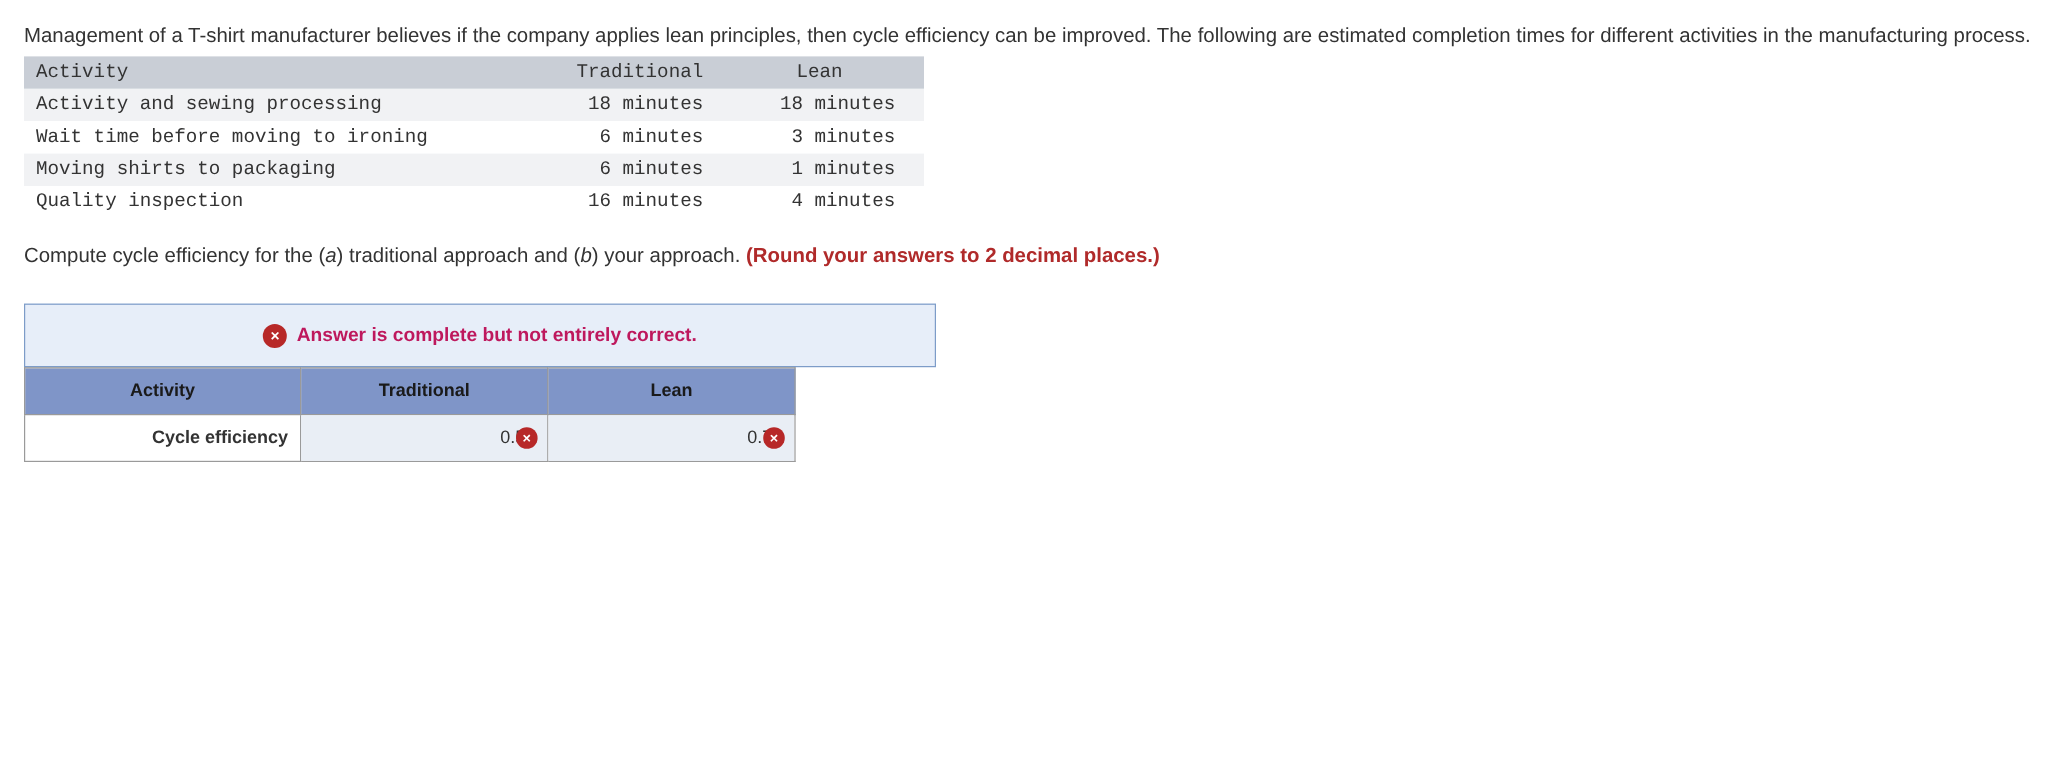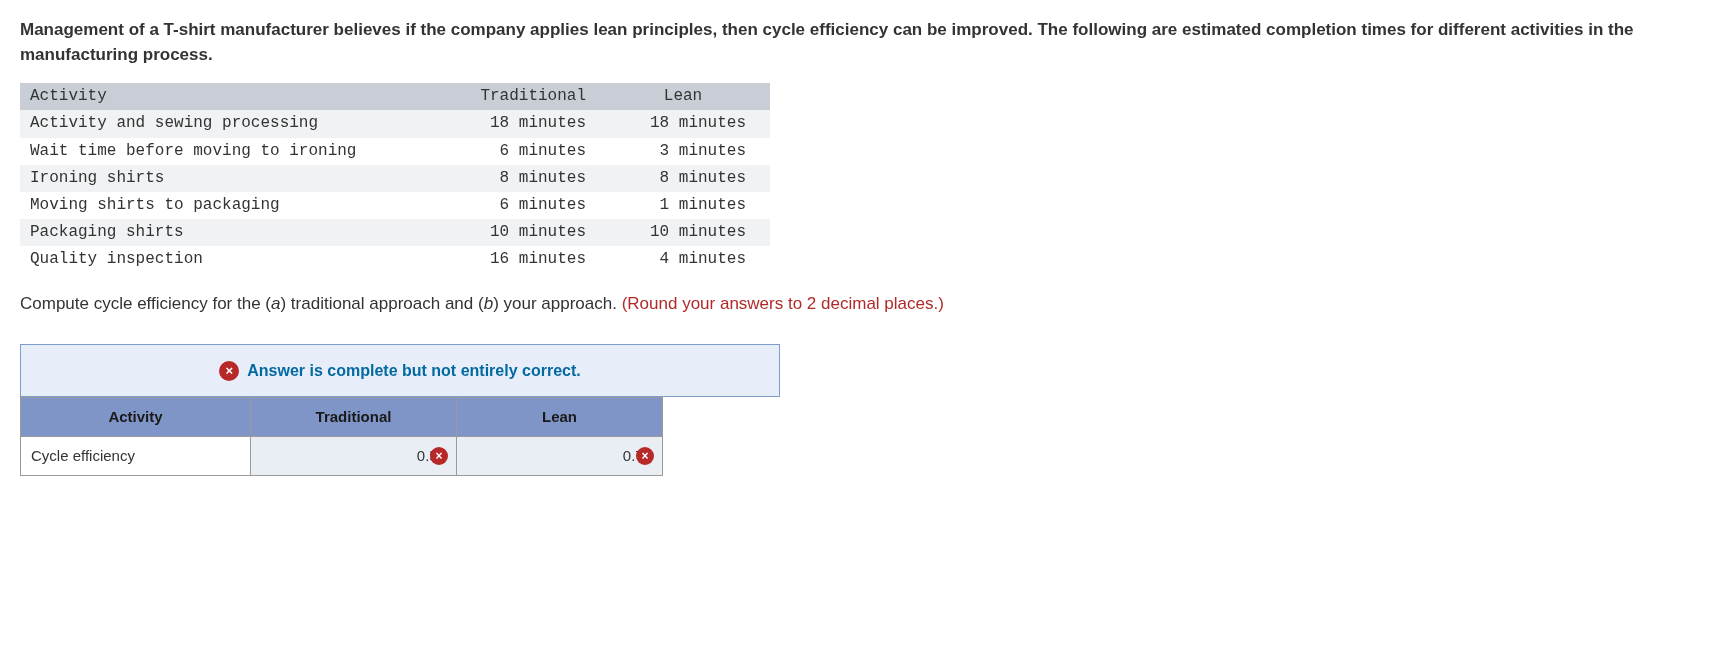--- a/index.html
+++ b/index.html
@@ -4,21 +4,21 @@
   <style>
     * { box-sizing: border-box; margin: 0; padding: 0; }
     body {
       font-family: Arial, Helvetica, sans-serif;
       color: #333;
       padding: 18px 20px;
       font-size: 17px;
       line-height: 1.45;
       background: #fff;
     }
-    .intro { margin-bottom: 16px; font-weight: bold; }
+    .intro { margin-bottom: 4px; }
     .data-table {
       border-collapse: collapse;
       font-family: "Courier New", Courier, monospace;
       font-size: 16px;
       margin-bottom: 18px;
     }
     .data-table th, .data-table td {
       text-align: left;
       padding: 2px 8px 2px 10px;
       border: none;
@@ -28,33 +28,33 @@
     .data-table .col-lean { width: 160px; text-align: right; padding-right: 24px; }
     .data-table thead tr { background: #c9ced6; }
     .data-table thead th { font-weight: normal; }
     .data-table thead .col-trad { text-align: right; }
     .data-table thead .col-lean { text-align: center; }
     .data-table tbody tr:nth-child(odd) { background: #f1f2f4; }
     .data-table tbody tr:nth-child(even) { background: #fff; }
 
     .prompt { margin-bottom: 28px; }
     .prompt .italic { font-style: italic; }
-    .prompt .red-bold { color: #b02a2a; font-weight: 400; }
+    .prompt .red-bold { color: #b02a2a; font-weight: 700; }
 
     .feedback-box {
       border: 1px solid #7d9cc8;
       background: #e7eef9;
       width: 760px;
       padding: 14px 10px 14px 10px;
       margin-bottom: 0;
       display: flex;
       align-items: center;
       justify-content: center;
     }
-    .feedback-box .msg { font-weight: 700; color: #0369a1; font-size: 16px; }
+    .feedback-box .msg { font-weight: 700; color: #be185d; font-size: 16px; }
     .circle-x {
       display: inline-flex;
       align-items: center;
       justify-content: center;
       width: 20px; height: 20px;
       background: #b72828;
       color: #fff;
       border-radius: 50%;
       font-weight: 700;
       font-size: 13px;
@@ -71,22 +71,23 @@
       padding: 8px 10px;
     }
     .answer-table th {
       background: #7f95c8;
       color: #1a1a1a;
       font-weight: 700;
       text-align: center;
     }
     .answer-table .row-label {
       background: #fff;
-      text-align: left;
+      text-align: right;
       width: 230px;
+      font-weight: bold;
     }
     .answer-table .val-cell {
       background: #e9eef5;
       text-align: right;
       width: 206px;
       position: relative;
     }
     .answer-table .val-cell .circle-x {
       position: absolute;
       right: 8px;
@@ -115,33 +116,23 @@
       <td class="col-activity">Activity and sewing processing</td>
       <td class="col-trad">18 minutes</td>
       <td class="col-lean">18 minutes</td>
     </tr>
     <tr>
       <td class="col-activity">Wait time before moving to ironing</td>
       <td class="col-trad">6 minutes</td>
       <td class="col-lean">3 minutes</td>
     </tr>
     <tr>
-      <td class="col-activity">Ironing shirts</td>
-      <td class="col-trad">8 minutes</td>
-      <td class="col-lean">8 minutes</td>
-    </tr>
-    <tr>
       <td class="col-activity">Moving shirts to packaging</td>
       <td class="col-trad">6 minutes</td>
       <td class="col-lean">1 minutes</td>
-    </tr>
-    <tr>
-      <td class="col-activity">Packaging shirts</td>
-      <td class="col-trad">10 minutes</td>
-      <td class="col-lean">10 minutes</td>
     </tr>
     <tr>
       <td class="col-activity">Quality inspection</td>
       <td class="col-trad">16 minutes</td>
       <td class="col-lean">4 minutes</td>
     </tr>
   </tbody>
 </table>
 
 <p class="prompt">

